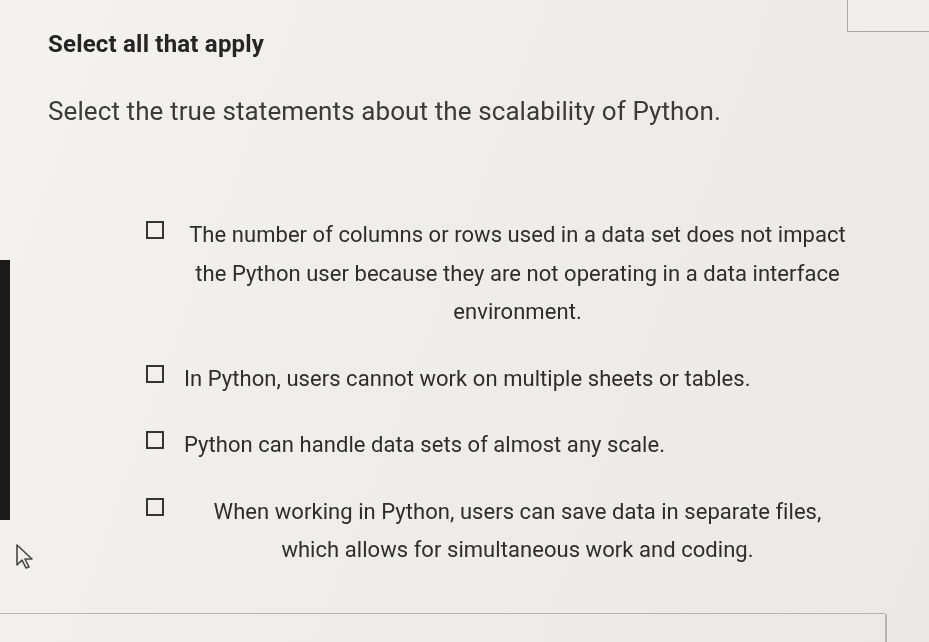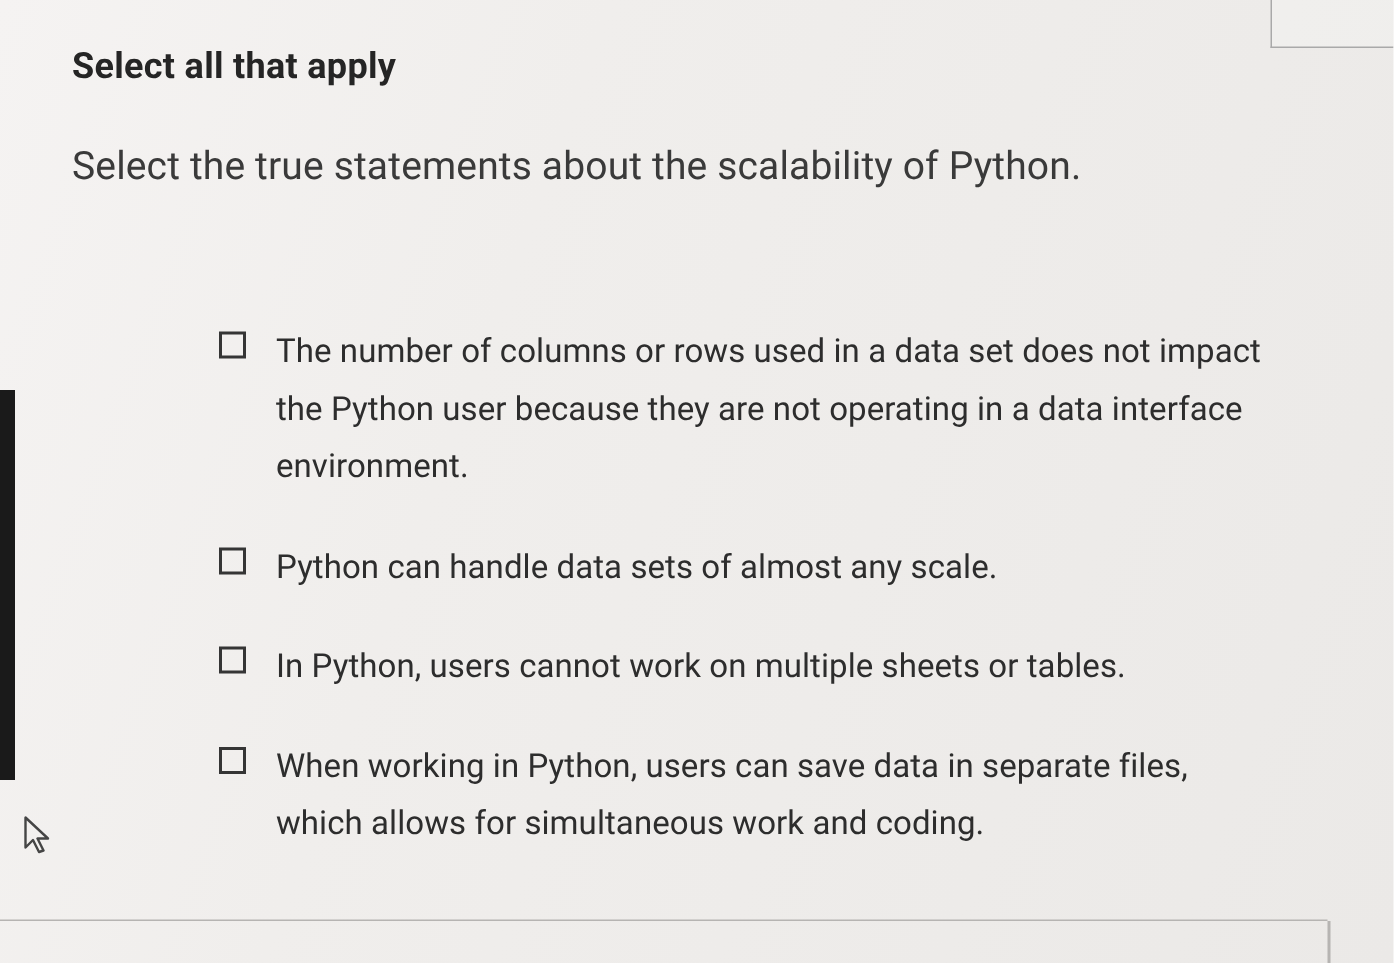--- a/index.html
+++ b/index.html
@@ -51,20 +51,21 @@
       background: transparent;
       margin-top: 5px;
       margin-right: 20px;
     }
     .option-text {
       font-size: 22px;
       line-height: 1.75;
       color: #2d2d2d;
       font-weight: 400;
       letter-spacing: 0.05px;
+      text-align: center;
     }
     .left-strip {
       position: absolute;
       left: 0;
       top: 260px;
       width: 10px;
       height: 260px;
       background: #1a1a1a;
     }
     .cursor {
@@ -112,26 +113,26 @@
 
   <div class="options">
 
     <label class="option">
       <span class="checkbox"></span>
       <span class="option-text">The number of columns or rows used in a data set does not impact the Python user because they are not operating in a data interface environment.</span>
     </label>
 
     <label class="option">
       <span class="checkbox"></span>
-      <span class="option-text">Python can handle data sets of almost any scale.</span>
+      <span class="option-text">In Python, users cannot work on multiple sheets or tables.</span>
     </label>
 
     <label class="option">
       <span class="checkbox"></span>
-      <span class="option-text">In Python, users cannot work on multiple sheets or tables.</span>
+      <span class="option-text">Python can handle data sets of almost any scale.</span>
     </label>
 
     <label class="option">
       <span class="checkbox"></span>
       <span class="option-text">When working in Python, users can save data in separate files, which allows for simultaneous work and coding.</span>
     </label>
 
   </div>
 </div>
 

